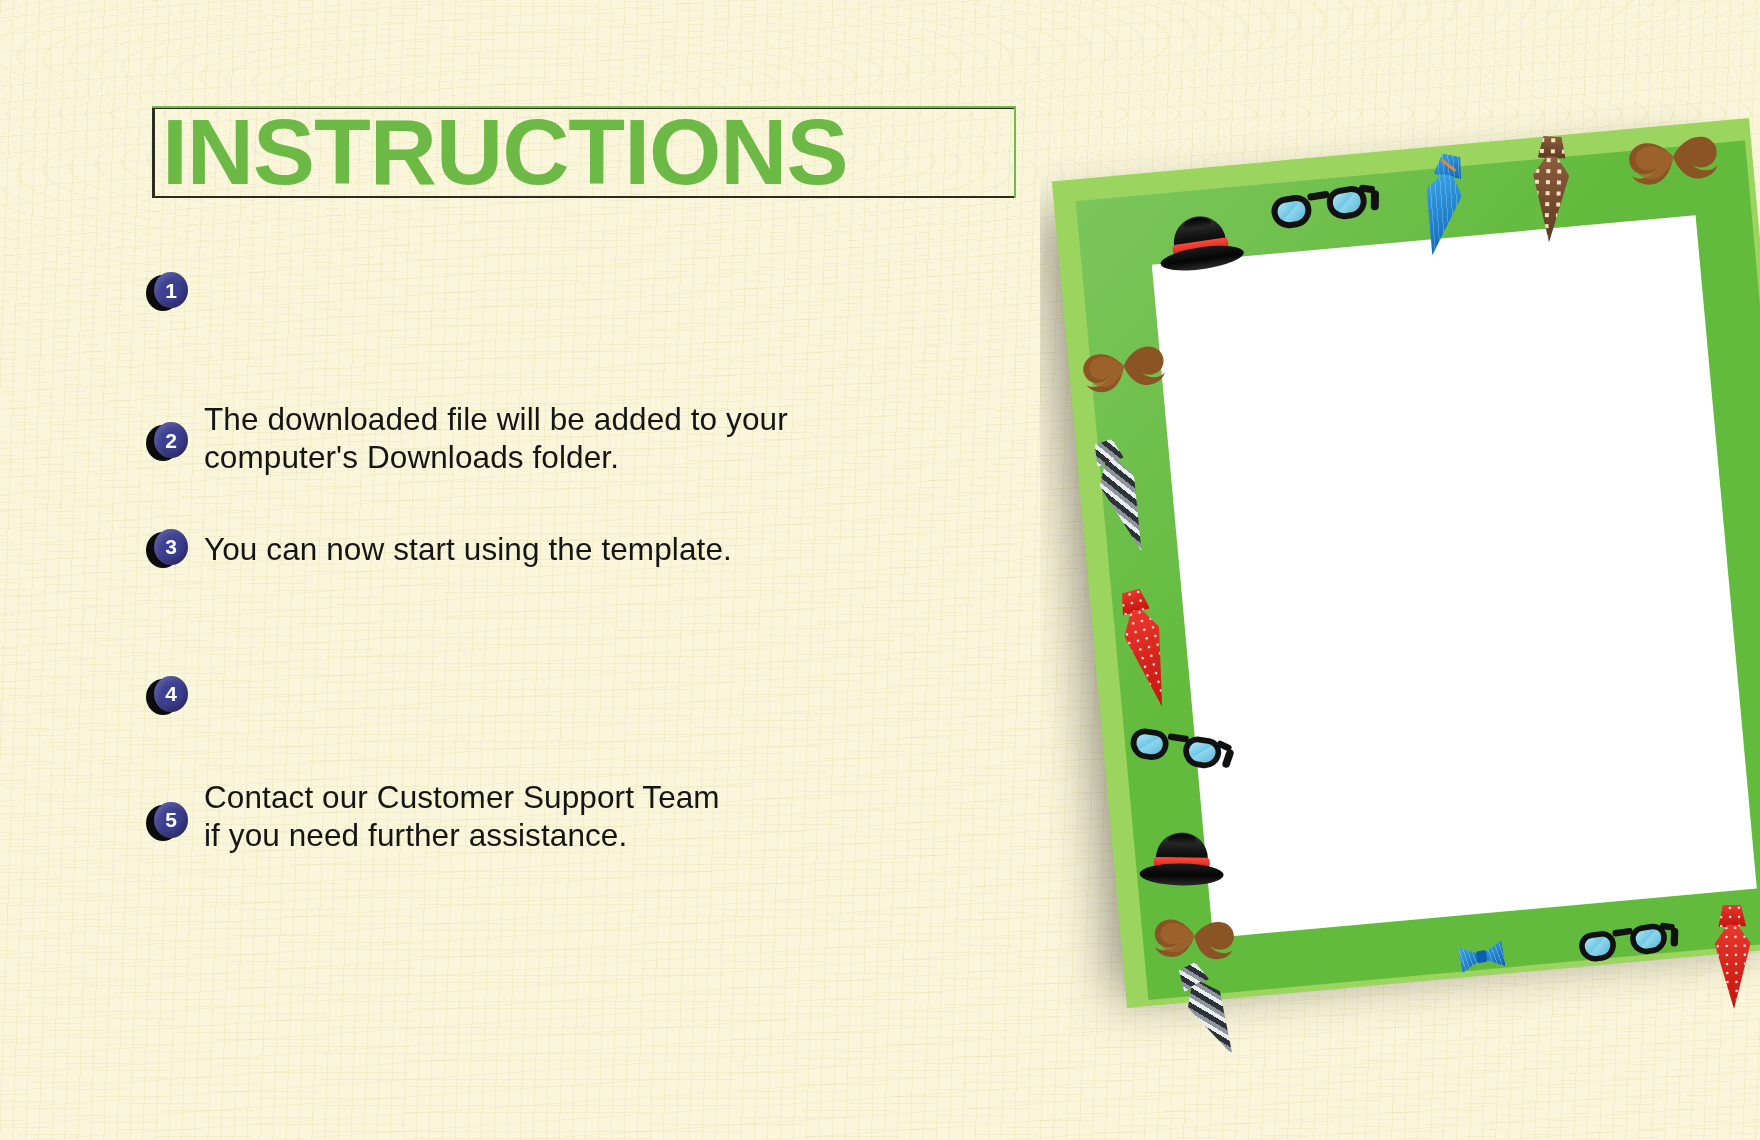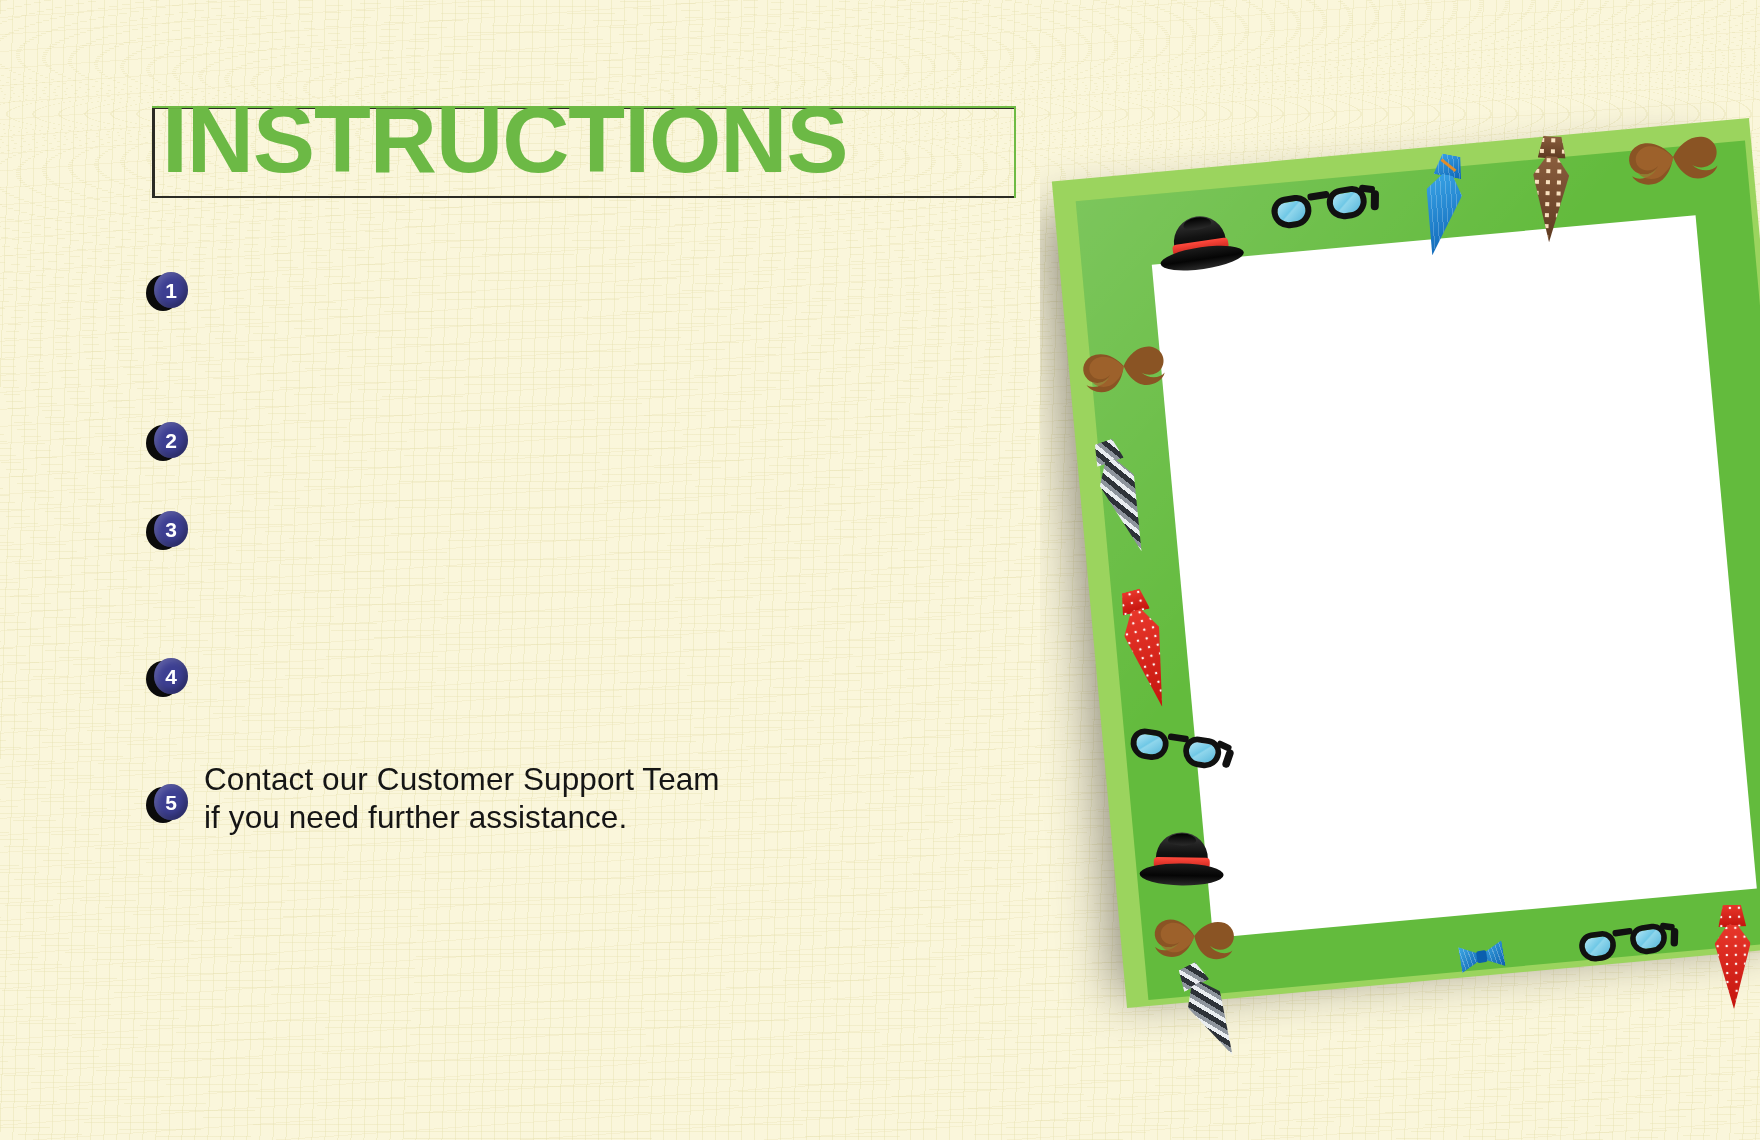--- a/index.html
+++ b/index.html
@@ -34,21 +34,21 @@
     border-bottom:2px solid #2b2b24;
     border-right:0;
   }
   #title-box::after{
     content:""; position:absolute; left:-3px; top:-3px; right:-2px; bottom:-2px;
     border-top:2px solid #6fbb44;
     border-right:2px solid #6fbb44;
     pointer-events:none;
   }
   #title-text{
-    position:absolute; left:162px; top:94px;
+    position:absolute; left:162px; top:106px;
     font-size:93px; font-weight:bold; letter-spacing:-1px;
     color:#6cb945; line-height:1; white-space:nowrap;
     font-family:"Liberation Sans", sans-serif;
   }
 
   
   #steps{ position:absolute; left:150px; top:272px; width:760px; }
   .step{ position:relative; min-height:60px; display:flex; align-items:flex-start; }
   .bullet{
     position:relative; flex:0 0 auto;
@@ -228,27 +228,30 @@
       <div class="shadow"></div>
       <div class="disc">1</div>
     </div>
   </div>
 
   <div class="step" style="margin-bottom:52px;">
     <div class="bullet" style="margin-top:23px;">
       <div class="shadow"></div>
       <div class="disc">2</div>
     </div>
+    <div class="step-text">The downloaded file will be added to  your
+computer's Downloads folder.</div>
   </div>
 
   <div class="step" style="margin-bottom:64px;">
     <div class="bullet">
       <div class="shadow"></div>
       <div class="disc">3</div>
     </div>
+    <div class="step-text">You can now start using the template.</div>
   </div>
 
   <div class="step" style="margin-bottom:64px;">
     <div class="bullet" style="margin-top:23px;">
       <div class="shadow"></div>
       <div class="disc">4</div>
     </div>
   </div>
 
   <div class="step">

